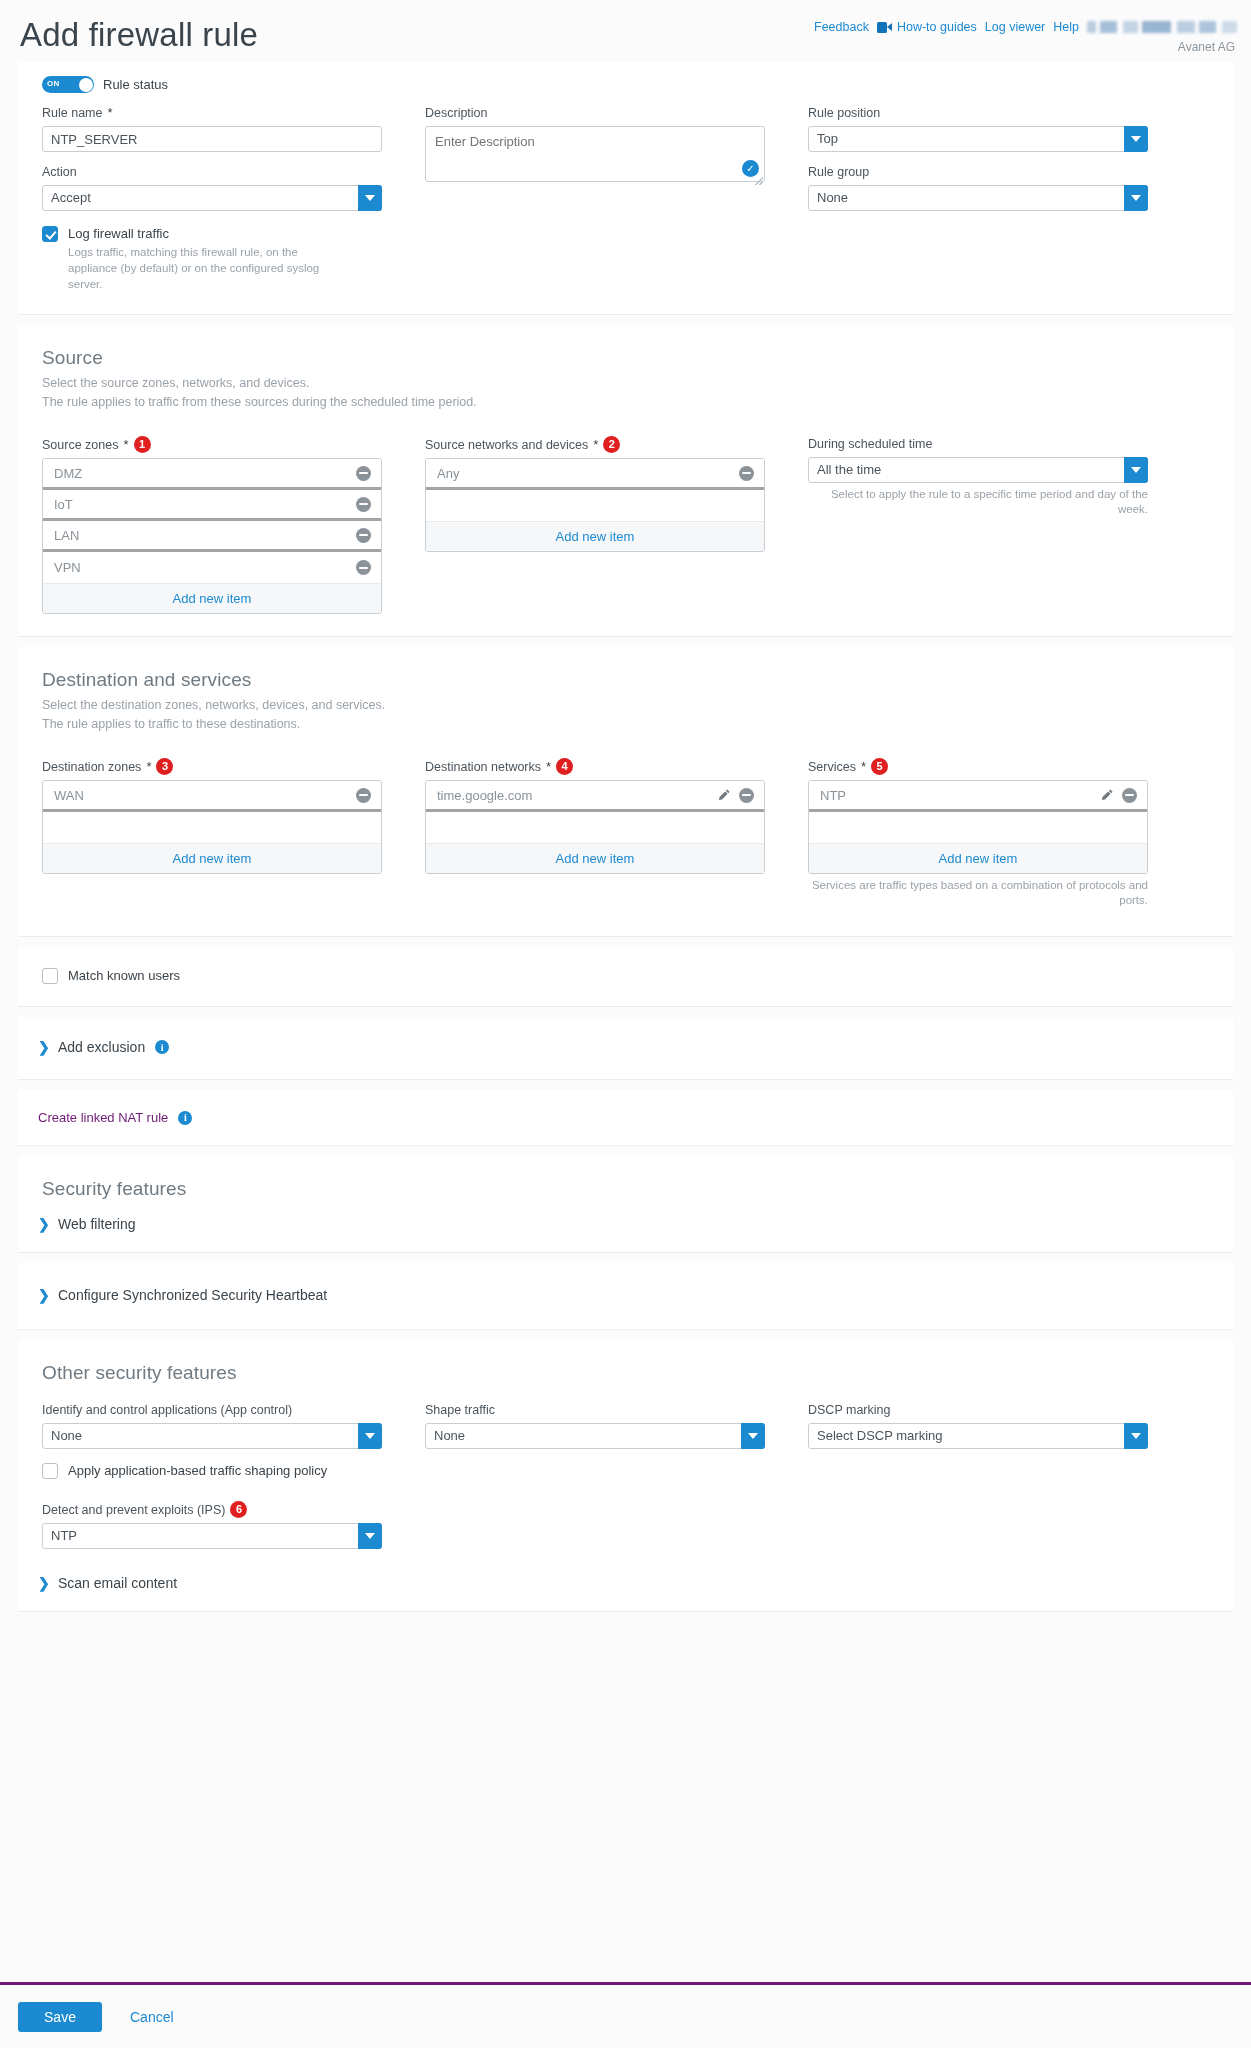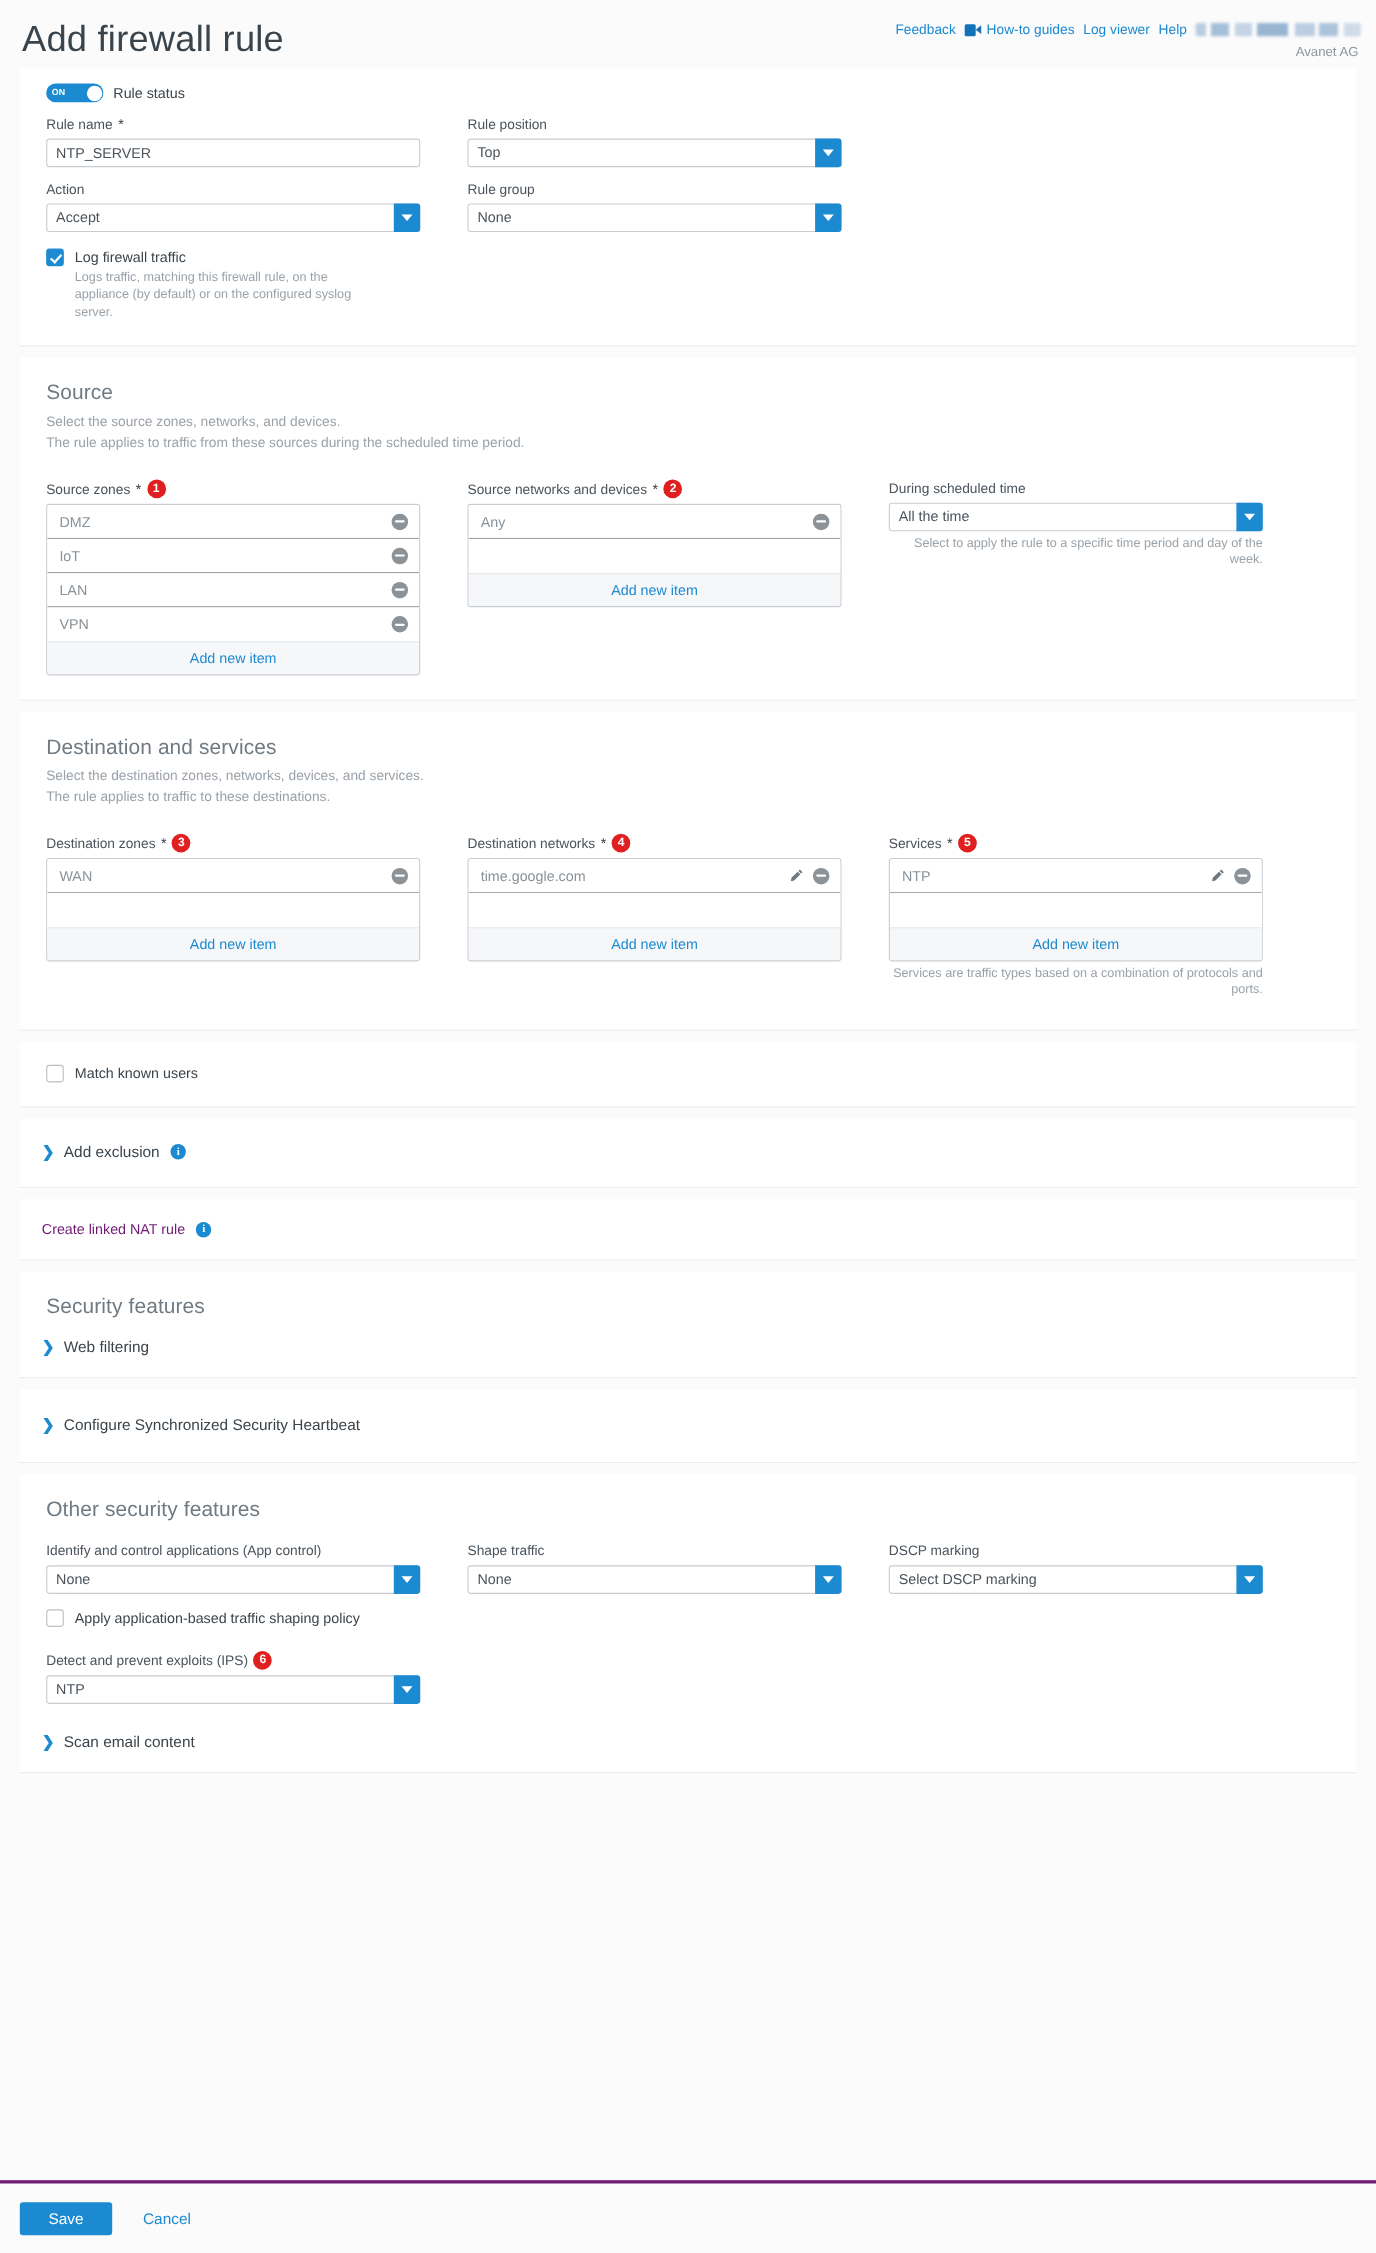--- a/index.html
+++ b/index.html
@@ -219,21 +219,21 @@
     border: 1px solid #c8cdd2;
     border-radius: 3px;
     background: #fff;
     overflow: hidden;
   }
   .listbox .rows { background: #fff; }
   .list-row {
     display: flex; align-items: center;
     height: 31px; padding: 0 10px 0 11px;
     font-size: 13px; color: #8a9299;
-    border-bottom: 1px solid #a3a3a3;
+    border-bottom: 3px solid #a3a3a3;
   }
   .list-row:last-child { border-bottom: none; }
   .list-row .name { flex: 1; }
   .row-icons { display: flex; align-items: center; gap: 8px; }
   .ic-remove {
     width: 15px; height: 15px; border-radius: 50%;
     background: #8b9298; position: relative; cursor: pointer; flex: 0 0 auto;
   }
   .ic-remove::after {
     content: ""; position: absolute; left: 3px; top: 6.5px;
@@ -339,20 +339,32 @@
           </div>
           <div class="chk-row" style="margin-top:14px">
             <span class="chk checked"></span>
             <div>
               <div class="chk-label">Log firewall traffic</div>
               <div class="chk-sub">Logs traffic, matching this firewall rule, on the appliance (by default) or on the configured syslog server.</div>
             </div>
           </div>
         </div>
 
+        <div class="col">
+          <div class="field">
+            <div class="lbl">
+              <span>Description</span>
+            </div>
+            <div class="ta-wrap">
+              <textarea class="desc" placeholder="Enter Description" style=""></textarea>
+              <span class="ta-check">✓</span>
+              <span class="ta-grip"></span>
+            </div>
+          </div>
+        </div>
 
         <div class="col">
           <div class="field">
             <div class="lbl">
               <span>Rule position</span>
             </div>
             <div class="selwrap">
               <div class="selbox">Top</div>
               <span class="sel-arrow"></span>
             </div>

